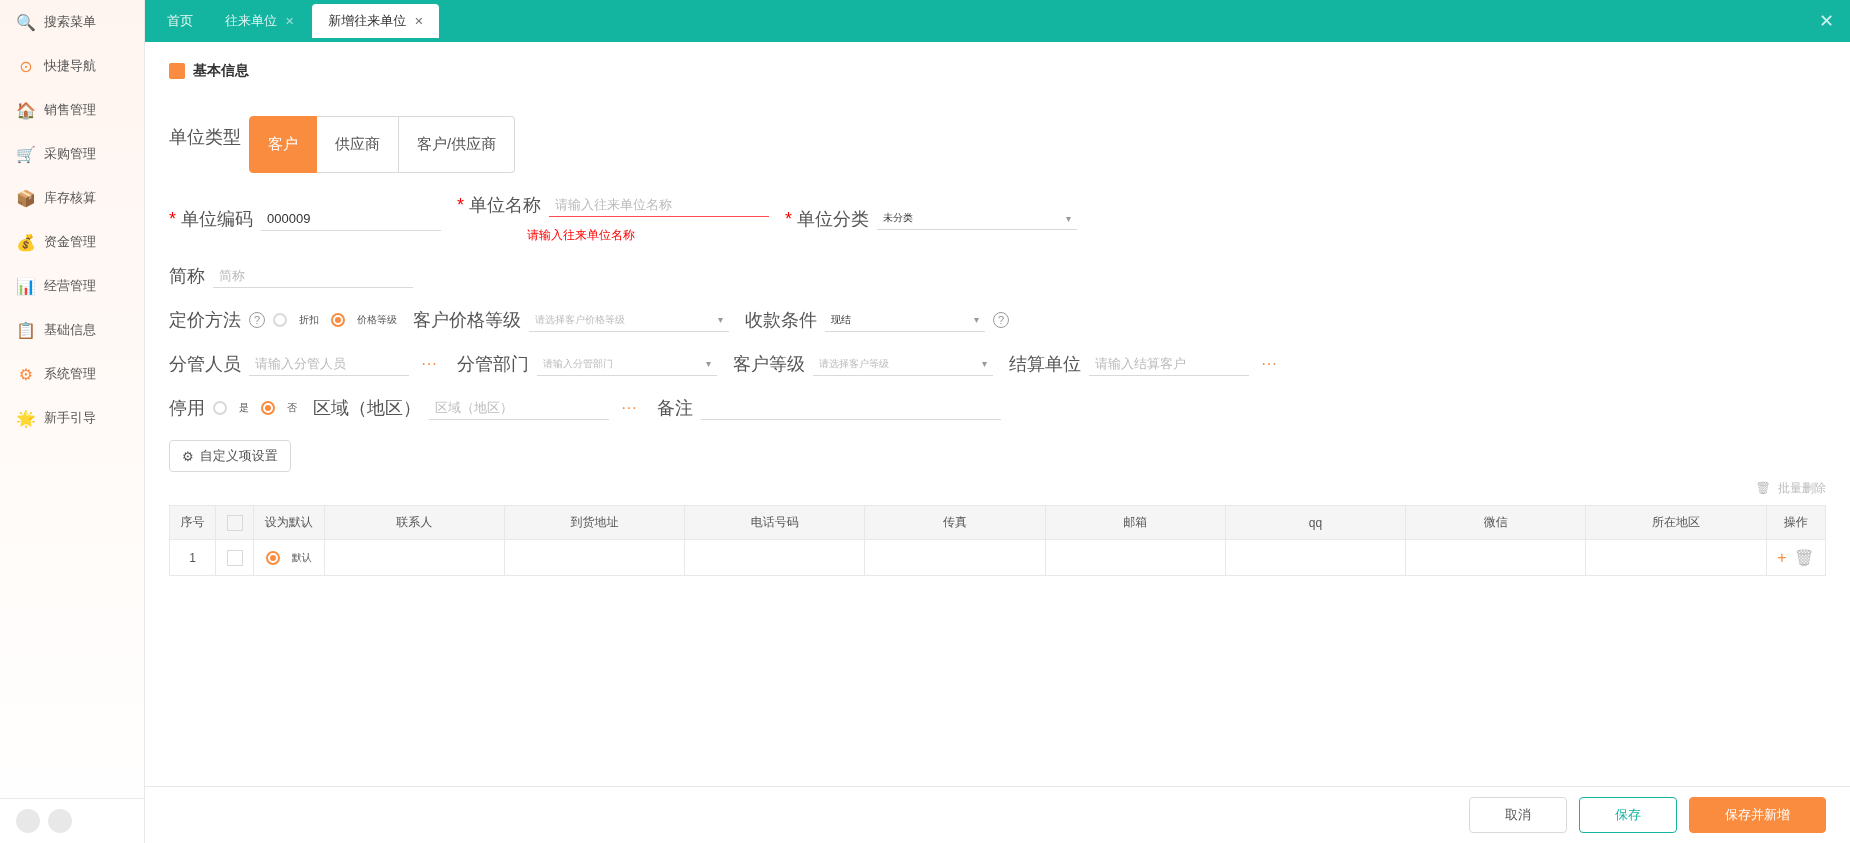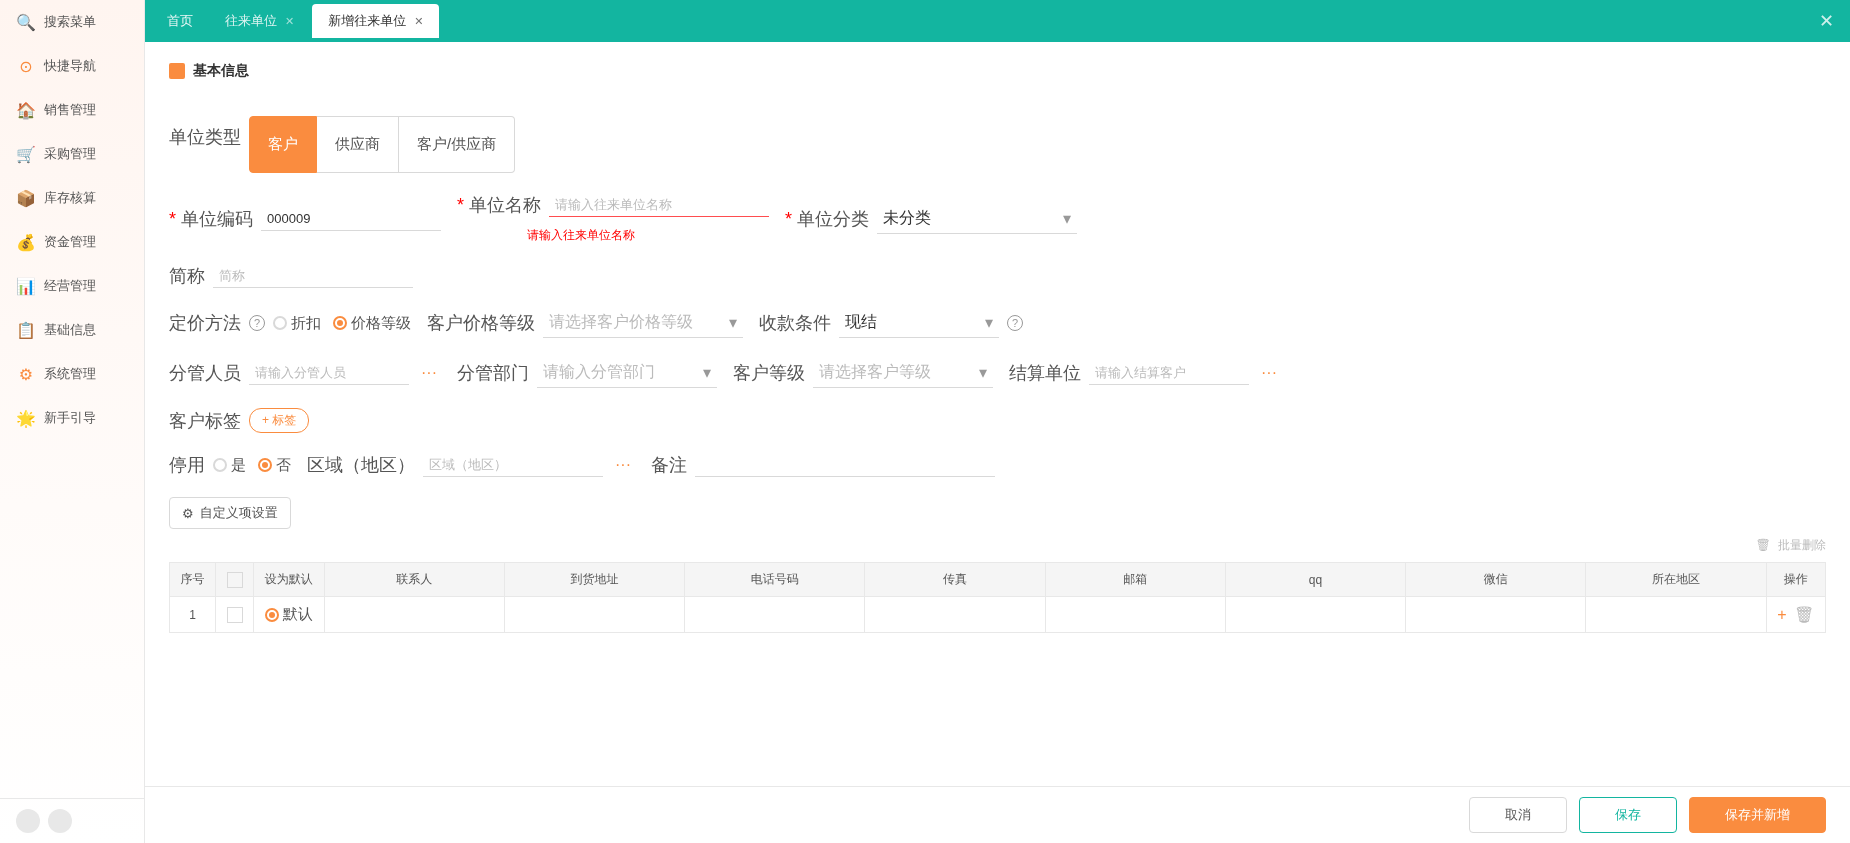--- a/index.html
+++ b/index.html
@@ -156,37 +156,37 @@
 
     .form-select {
       display: flex;
       align-items: center;
       gap: 4px;
       border-bottom: 1px solid #d9d9d9;
       padding: 4px 6px;
       cursor: pointer;
       min-width: 160px;
       color: #bbb;
-      font-size: 16px;
+      font-size: 10px;
       justify-content: center;
     }
     .form-select .select-val { color: #333; }
     .form-select .chevron { margin-left: auto; color: #999; }
 
     .radio-group {
       display: flex;
       align-items: center;
       gap: 12px;
     }
     .radio-item {
       display: flex;
       align-items: center;
-      gap: 4px;
-      cursor: pointer;
-      font-size: 15px;
+      gap: 12px;
+      cursor: pointer;
+      font-size: 10px;
       color: #555;
     }
     .radio-circle {
       width: 14px; height: 14px;
       border-radius: 50%;
       border: 2px solid #d9d9d9;
       display: flex; align-items: center; justify-content: center;
     }
     .radio-circle.checked {
       border-color: #fa8c3f;
@@ -505,28 +505,20 @@
         </div>
       </div>
 
       <div class="form-field">
         <span class="form-label">结算单位</span>
         <input class="form-input" type="text" style="width: 160px;" placeholder="请输入结算客户">
         <span class="more-dots">···</span>
       </div>
     </div>
 
-    <div class="form-row">
-      <div class="form-field">
-        <span class="form-label">客户标签</span>
-        <button class="tag-btn">
-          <span>+ 标签</span>
-        </button>
-      </div>
-    </div>
 
     <div class="form-row">
 
       <div class="form-field">
         <span class="form-label">停用</span>
         <div class="radio-group">
           <div class="radio-item">
             <div class="radio-circle"></div>
             <span>是</span>
           </div>

